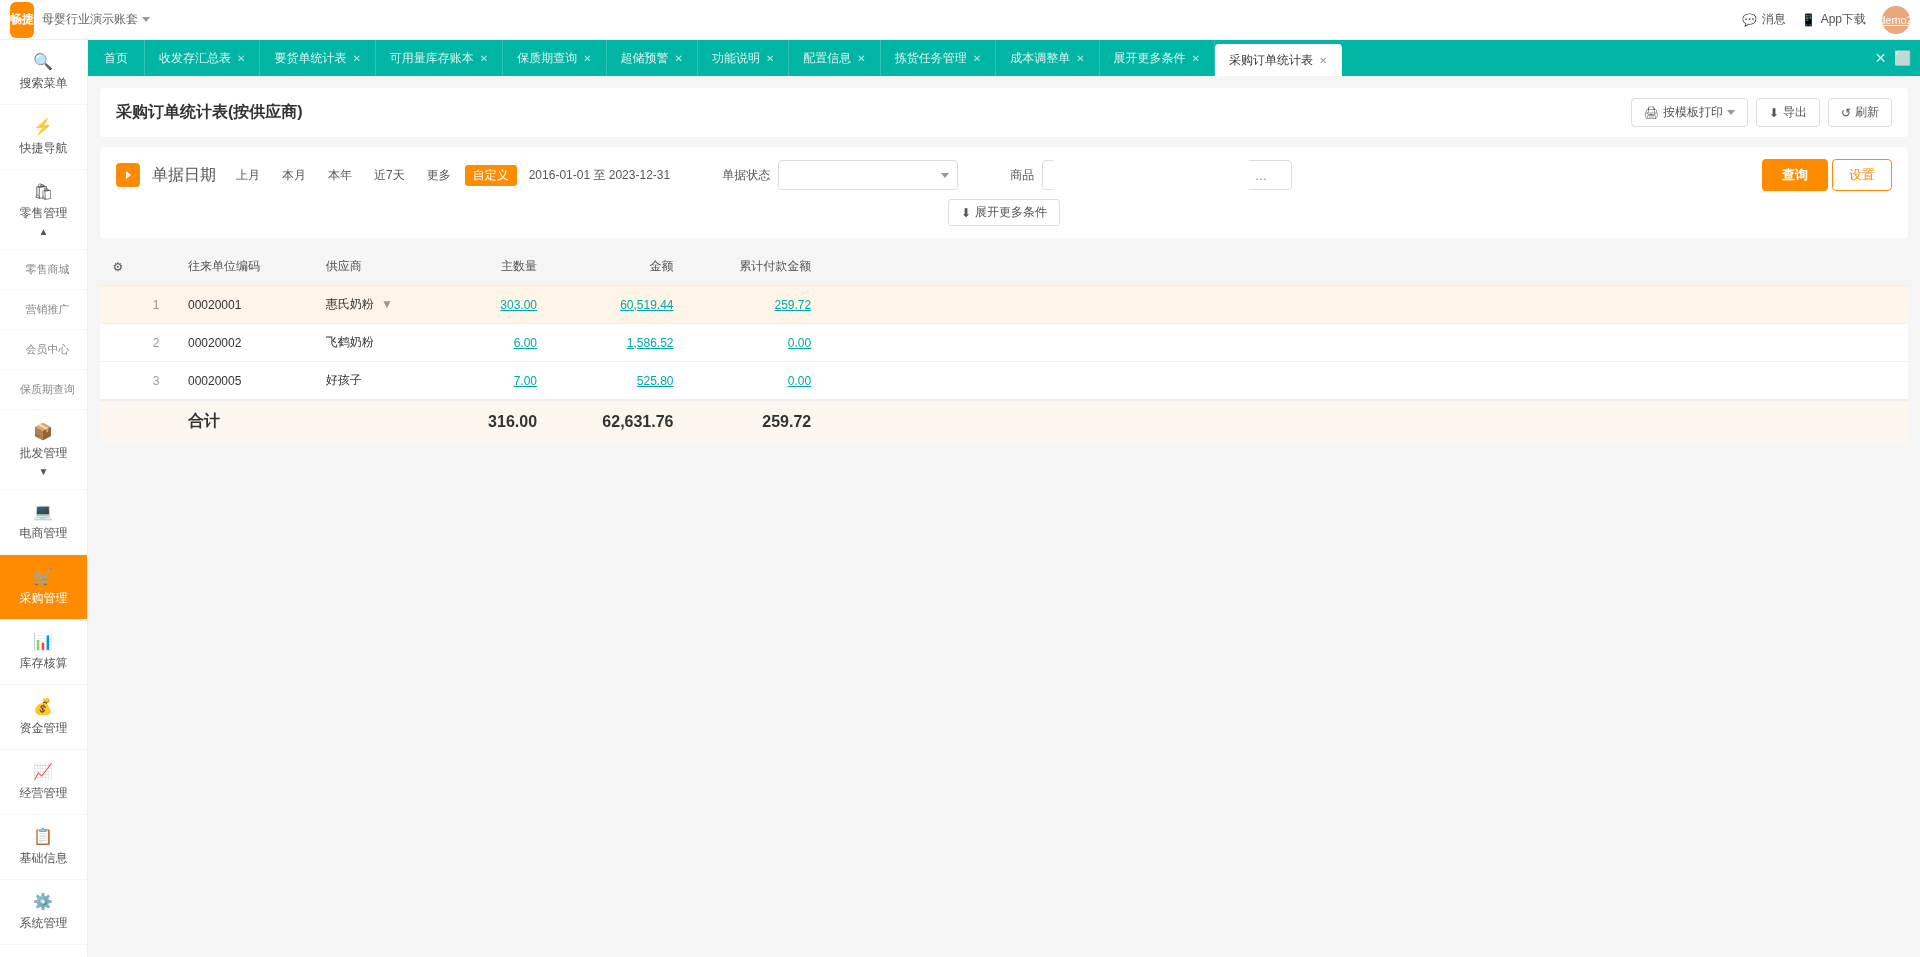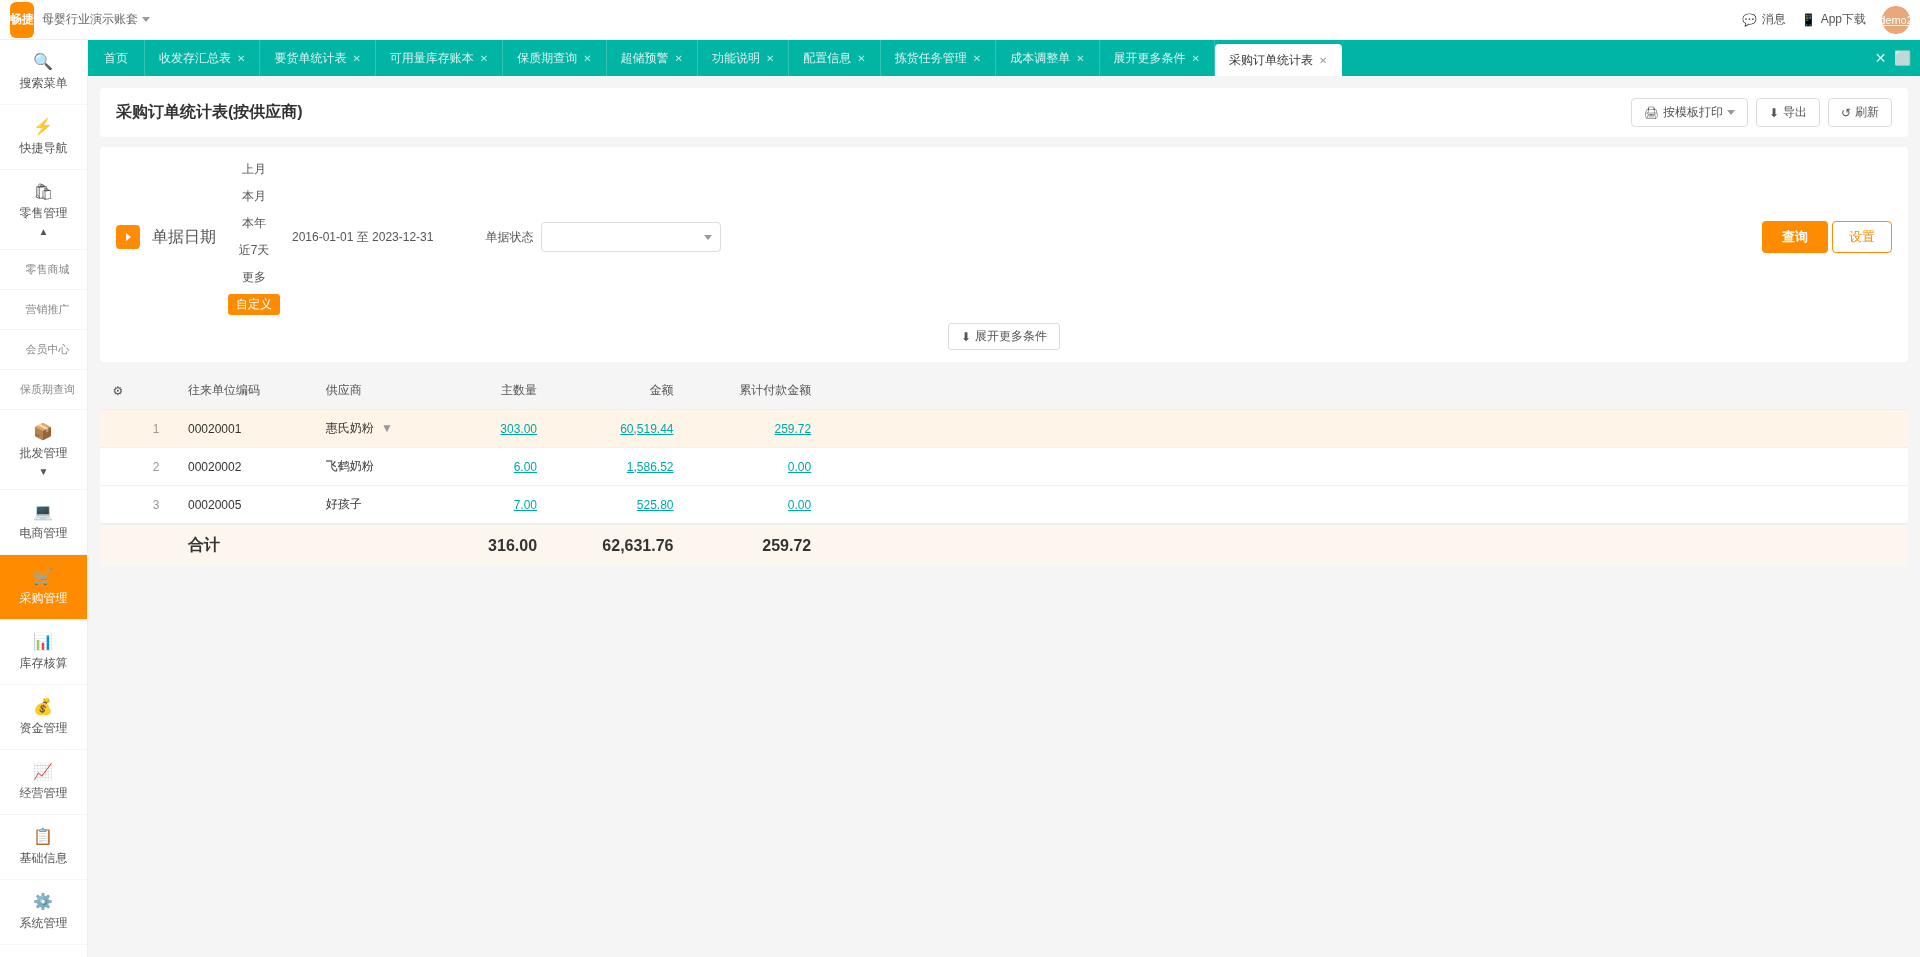--- a/index.html
+++ b/index.html
@@ -45,21 +45,21 @@
     .page-actions { display: flex; align-items: center; gap: 8px; }
     .btn-print { display: flex; align-items: center; gap: 4px; padding: 5px 12px; border: 1px solid #ddd; border-radius: 4px; background: #fff; color: #555; cursor: pointer; font-size: 12px; }
     .btn-export { display: flex; align-items: center; gap: 4px; padding: 5px 12px; border: 1px solid #ddd; border-radius: 4px; background: #fff; color: #555; cursor: pointer; font-size: 12px; }
     .btn-refresh { display: flex; align-items: center; gap: 4px; padding: 5px 12px; border: 1px solid #ddd; border-radius: 4px; background: #fff; color: #555; cursor: pointer; font-size: 12px; }
     
     
     .filter-area { background: #fff; border-radius: 4px; padding: 12px 16px; margin-bottom: 10px; }
     .filter-row { display: flex; align-items: center; gap: 12px; }
     .filter-toggle { width: 24px; height: 24px; background: #ff8c00; color: white; border: none; border-radius: 4px; cursor: pointer; font-size: 14px; display: flex; align-items: center; justify-content: center; flex-shrink: 0; }
     .filter-label { color: #555; font-size: 16px; white-space: nowrap; }
-    .filter-date-group { display: flex; align-items: center; gap: 6px; flex-direction: column; }
+    .filter-date-group { display: flex; align-items: center; gap: 6px; }
     .date-shortcut { padding: 2px 8px; border-radius: 3px; font-size: 12px; cursor: pointer; color: #555; }
     .date-custom { padding: 2px 8px; border-radius: 3px; background: #ff8c00; color: white; font-size: 12px; cursor: pointer; }
     .date-range { color: #555; font-size: 12px; }
     .filter-status { display: flex; align-items: center; gap: 8px; margin-left: 40px; }
     .filter-status-label { color: #555; font-size: 12px; white-space: nowrap; }
     .filter-select { width: 180px; height: 30px; border: 1px solid #ddd; border-radius: 4px; padding: 0 8px; font-size: 12px; color: #555; display: flex; align-items: center; justify-content: space-between; cursor: pointer; background: #fff; }
     .filter-product { display: flex; align-items: center; gap: 8px; margin-left: 40px; }
     .filter-product-input { width: 200px; height: 30px; border: 1px solid #ddd; border-radius: 4px; padding: 0 8px; font-size: 12px; color: #555; background: #fff; }
     .filter-more-btn { display: flex; align-items: center; justify-content: center; gap: 4px; margin-top: 8px; }
     .btn-expand { display: flex; align-items: center; gap: 4px; color: #555; font-size: 12px; cursor: pointer; padding: 4px 12px; border: 1px solid #ddd; border-radius: 3px; background: #fff; }
@@ -287,20 +287,27 @@
           </span>
 
           <div class="filter-status">
             <span class="filter-status-label">单据状态</span>
             <div class="filter-select">
               <span></span>
               <span class="chevron-down"></span>
             </div>
           </div>
 
+          <div class="filter-product">
+            <span class="filter-status-label">商品</span>
+            <div style="display:flex; align-items:center; border:1px solid #ddd; border-radius:4px; height:30px; width:250px; background:#fff; padding:0 8px;">
+              <input type="text" class="filter-product-input" style="border: none; outline: none; width: 200px; font-size: 12px;">
+              <span class="filter-dots">...</span>
+            </div>
+          </div>
 
           <div class="query-buttons">
             <button class="btn-query">查询</button>
             <button class="btn-settings">设置</button>
           </div>
         </div>
 
         <div class="filter-more-btn">
           <button class="btn-expand">
             <span>⬇</span>

